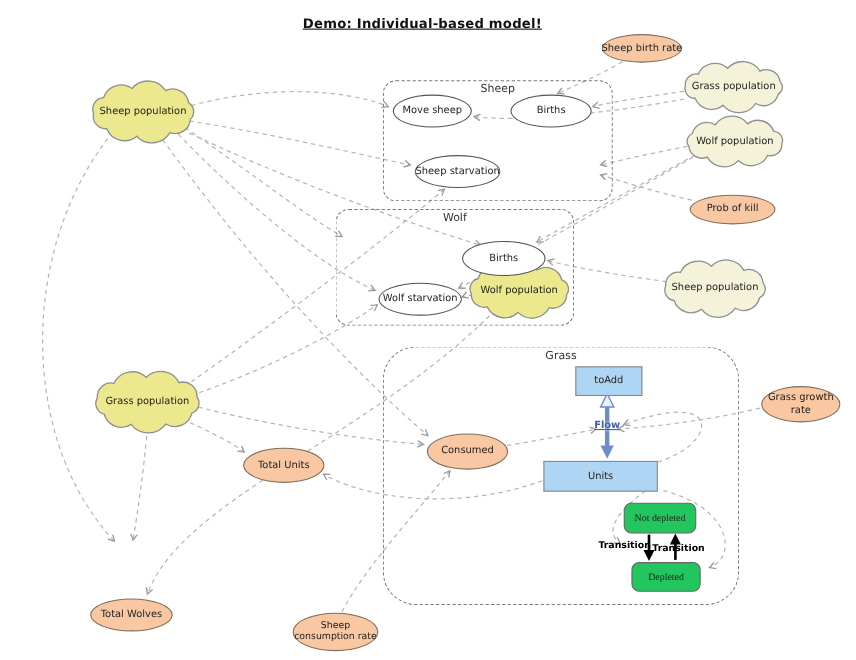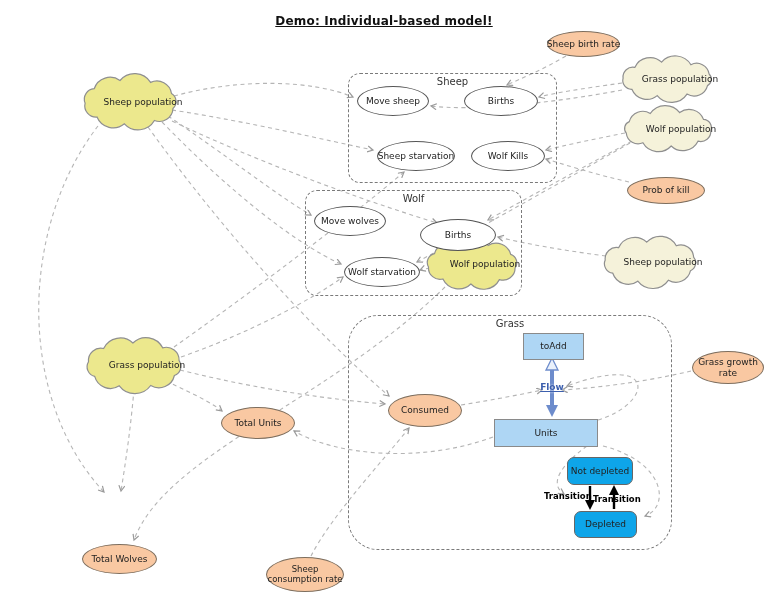--- a/index.html
+++ b/index.html
@@ -14,24 +14,24 @@
          font-size:12px;font-weight:700;text-decoration:underline;color:#111;letter-spacing:.2px;}
   .gbox{position:absolute;border:1.4px dashed #7a7a7a;z-index:1;}
   .gbox .glabel{position:absolute;top:2px;left:50%;transform:translateX(-50%);
         font-size:10px;color:#333;background:#fff;padding:0 3px;white-space:nowrap;}
   .node{position:absolute;display:flex;align-items:center;justify-content:center;
         text-align:center;z-index:2;font-size:9px;line-height:1.12;}
   .ell{border-radius:50%;}
   .white{background:#fff;border:1.3px solid #555;}
   .salmon{background:var(--salmon);border:1.2px solid #7d6e5e;}
   .bluerect{background:var(--blue);border:1.2px solid #8a8a8a;}
-  .roundrect{background:#0ea5e9;border:1.3px solid #666;border-radius:7px;}
+  .roundrect{background:#22c55e;border:1.3px solid #666;border-radius:7px;font-family:Liberation Serif, serif;}
   .nw{white-space:nowrap;}
   .cloudlabel{position:absolute;z-index:2;font-size:9px;white-space:nowrap;
-        display:flex;align-items:center;justify-content:center;padding-left:13px;}
+        display:flex;align-items:center;justify-content:center;}
   .flowlabel{position:absolute;z-index:3;font-size:9px;font-weight:700;color:#3c5fae;
         text-align:center;text-shadow:0 0 2px #fff;}
   .translabel{position:absolute;z-index:3;font-size:8.5px;font-weight:700;color:#000;}
 </style>
 </head>
 <body>
 
 <div class="canvas">
 
   <svg class="layer" width="778" height="600" viewBox="0 0 778 600">
@@ -115,26 +115,20 @@
 
   <div class="node ell white nw" style="left:357px;top:86px;width:70px;height:28px;">
       <span>Move sheep</span>
     </div>
   <div class="node ell white nw" style="left:464px;top:86px;width:72px;height:28px;">
       <span>Births</span>
     </div>
   <div class="node ell white nw" style="left:377px;top:141px;width:76px;height:28px;align-items:center;">
       <span>Sheep starvation</span>
     </div>
-  <div class="node ell white nw" style="left:471px;top:141px;width:72px;height:28px;">
-      <span>Wolf Kills</span>
-    </div>
-  <div class="node ell white nw" style="left:314px;top:206px;width:70px;height:28px;">
-      <span>Move wolves</span>
-    </div>
   <div class="node ell white nw" style="left:420px;top:219px;width:74px;height:30px;">
       <span>Births</span>
     </div>
   <div class="node ell white nw" style="left:344px;top:257px;width:74px;height:28px;">
       <span>Wolf starvation</span>
     </div>
 
   <div class="node ell salmon nw" style="left:547px;top:31px;width:71px;height:24px;">
       <span>Sheep birth rate</span>
     </div>

